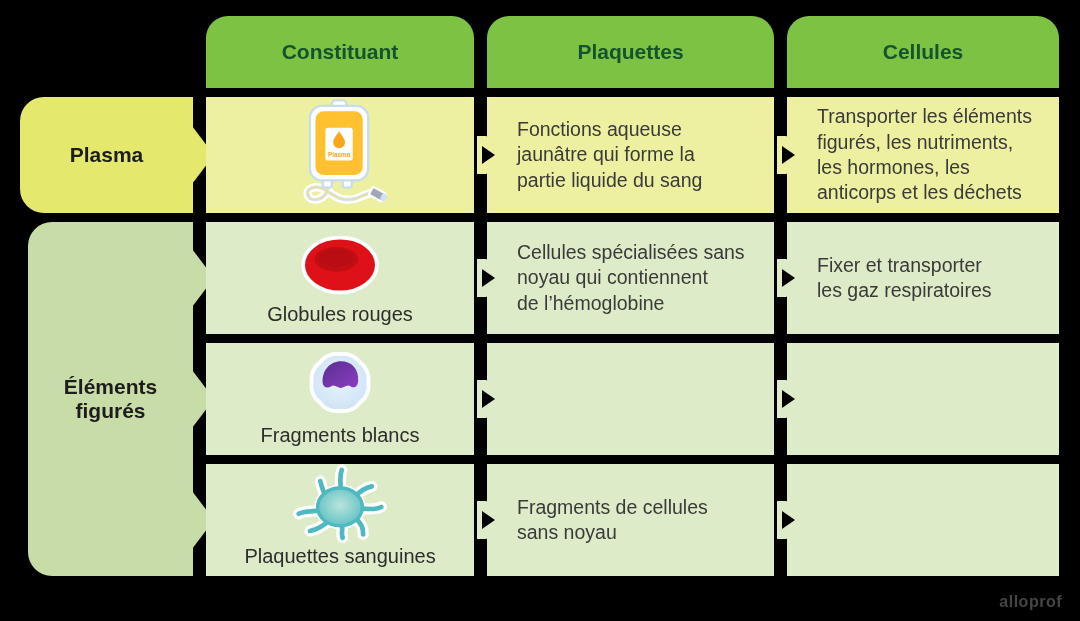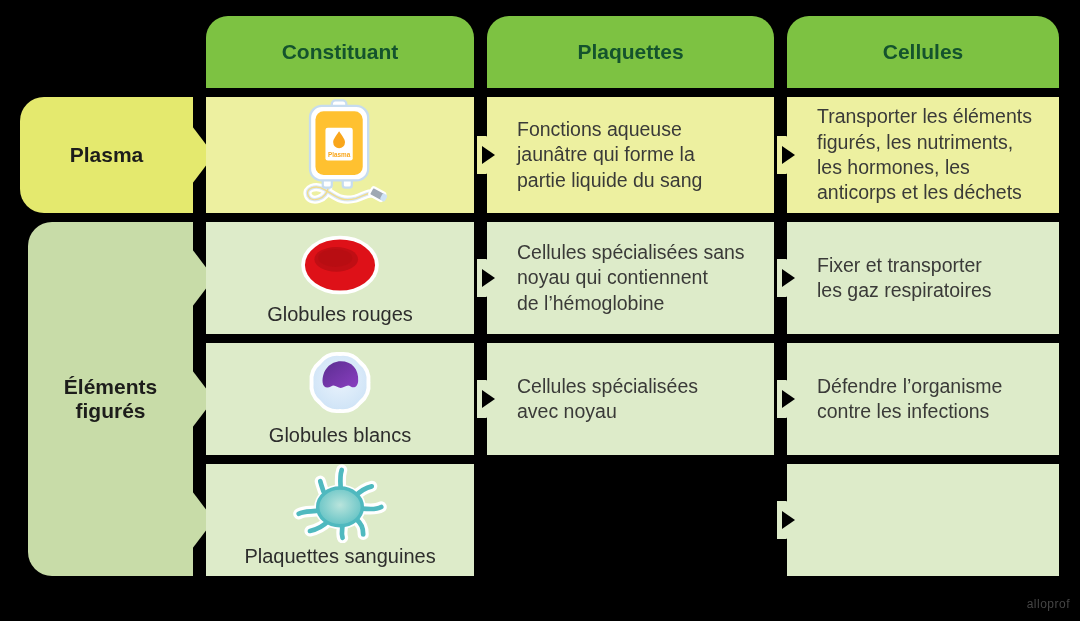--- a/index.html
+++ b/index.html
@@ -32,21 +32,21 @@
   .cellt{display:flex;align-items:center;box-sizing:border-box;
          padding:6px 14px 6px 30px;font-size:19.5px;line-height:1.3;color:#3a3a38;
          white-space:pre-line;}
   .notch{position:absolute;left:-10px;top:50%;transform:translateY(-50%);
          width:21px;height:38px;clip-path:polygon(0 0,45% 0,100% 50%,45% 100%,0 100%);}
   .yellow .notch{background:#EDF0A0;}
   .green .notch{background:#DDEBC9;}
   .tri{position:absolute;left:-5px;top:50%;transform:translateY(-50%);width:0;height:0;
        border-left:13px solid #000;border-top:9px solid transparent;
        border-bottom:9px solid transparent;}
-  .logo{position:absolute;right:10px;bottom:10px;font-size:12px;font-weight:normal;
+  .logo{position:absolute;right:18px;bottom:10px;font-size:16px;font-weight:bold;
         color:#454545;letter-spacing:.5px;}
 </style>
 </head>
 <body>
 
 <div class="canvas">
   <div class="grid">
 
     <div class="hdr" style="grid-area:1/2">
       <span>Constituant</span>
@@ -136,33 +136,29 @@
             <stop offset="1" stop-color="#8A3FC0"></stop>
           </linearGradient>
           <radialGradient id="cyt" cx="0.5" cy="0.45" r="0.6">
             <stop offset="0" stop-color="#EAF3FC"></stop>
             <stop offset="1" stop-color="#CCE2F6"></stop>
           </radialGradient>
         </defs>
         <path d="M86 50 Q87.9 65.7 75.5 75.5 Q65.7 87.9 50 86 Q34.3 87.9 24.5 75.5 Q12.1 65.7 14 50 Q12.1 34.3 24.5 24.5 Q34.3 12.1 50 14 Q65.7 12.1 75.5 24.5 Q87.9 34.3 86 50 Z" fill="url(#cyt)" stroke="#ffffff" stroke-width="5"></path>
         <path d="M28 50 C27 34 38 23 51 23 C65 23 74 33 73 48 C72.5 55 68 58 63.5 55 C59 51.5 55 57 51 57 C46.5 57 43.5 51.5 38.5 55 C33.5 58 28.6 56 28 50 Z" fill="url(#nuc)"></path>
       </svg>
-      <span class="caption">Globules blancs</span>
+      <span class="caption">Fragments blancs</span>
     </div>
     <div class="cell green cellt" style="grid-area:4/3">
       <span class="notch"></span>
       <span class="tri"></span>
-      <span>Cellules spécialisées
-avec noyau</span>
     </div>
     <div class="cell green cellt" style="grid-area:4/4">
       <span class="notch"></span>
       <span class="tri"></span>
-      <span>Défendre l’organisme
-contre les infections</span>
     </div>
 
     <div class="cell green cellc" style="grid-area:5/2">
       <svg width="98" height="80" viewBox="0 0 110 92">
         <defs>
           <radialGradient id="teal" cx="0.5" cy="0.45" r="0.65">
             <stop offset="0" stop-color="#B9E4DC"></stop>
             <stop offset="1" stop-color="#55BDC1"></stop>
           </radialGradient>
         </defs>
@@ -184,20 +180,26 @@
           <path d="M74 64 C80 70 82 74 82 82"></path>
           <path d="M58 70 C58 76 56 80 58 86"></path>
           <path d="M42 66 C36 72 30 76 20 78"></path>
           <path d="M32 54 C22 56 14 54 7 58"></path>
           <path d="M38 36 C34 30 34 26 32 20"></path>
         </g>
         <ellipse cx="55" cy="50" rx="26" ry="22" fill="url(#teal)" stroke="#4FB9BF" stroke-width="4"></ellipse>
       </svg>
       <span class="caption">Plaquettes sanguines</span>
     </div>
+    <div class="cell green cellt" style="grid-area:5/3">
+      <span class="notch"></span>
+      <span class="tri"></span>
+      <span>Fragments de cellules
+sans noyau</span>
+    </div>
     <div class="cell green cellt" style="grid-area:5/4">
       <span class="notch"></span>
       <span class="tri"></span>
     </div>
 
   </div>
 
   <div class="logo">alloprof</div>
 </div>
 

